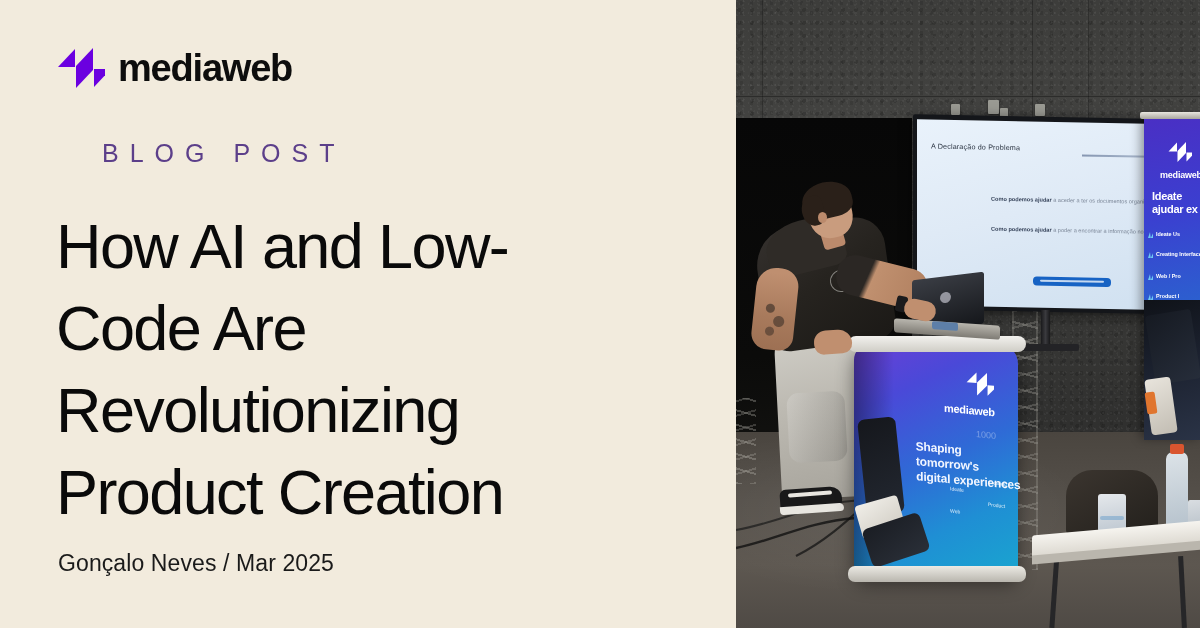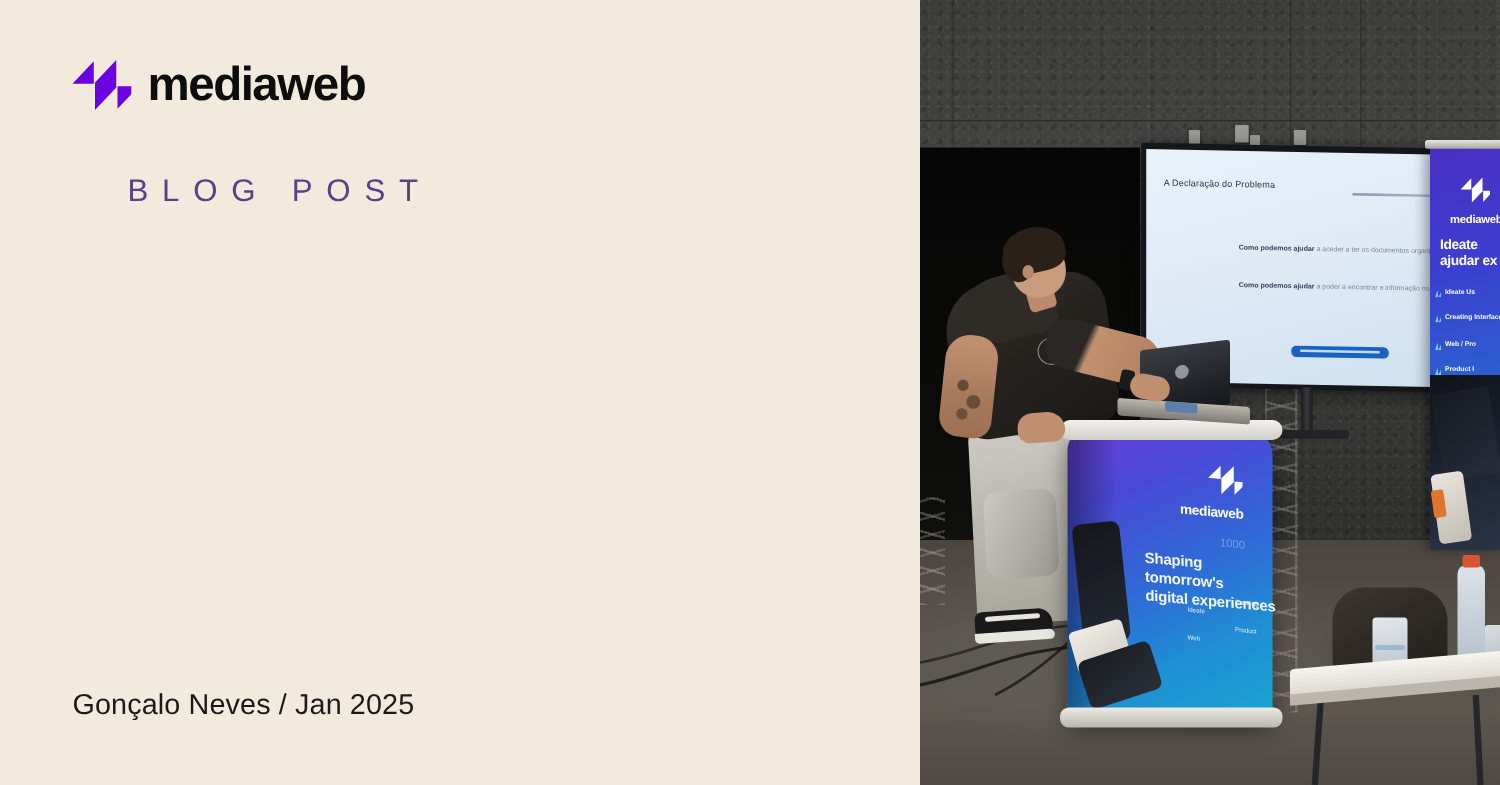--- a/index.html
+++ b/index.html
@@ -421,22 +421,28 @@
       <svg class="logo-mark" viewBox="0 0 48 48">
         <polygon points="1,23 18,5 18,23" fill="#6B00E0"></polygon>
         <polygon points="19,44 19,22 36,4 36,26" fill="#6B00E0"></polygon>
         <polygon points="37,43 37,25 54,25" fill="#6B00E0"></polygon>
       </svg>
       <div class="logo-word">mediaweb</div>
     </div>
 
     <div class="eyebrow">BLOG POST</div>
 
-
-    <div class="byline">Gonçalo Neves / Jan 2025</div>
+    <h1 class="headline">
+      <span>How AI and Low-</span><br>
+      <span>Code Are</span><br>
+      <span>Revolutionizing</span><br>
+      <span>Product Creation</span>
+    </h1>
+
+    <div class="byline">Gonçalo Neves / Mar 2025</div>
   </div>
 
   <div class="photo-panel">
 
     <div class="ph wall"></div>
     <div class="ph wall-noise"></div>
     <div class="ph wall-seam" style="left:0;top:96px;width:464px;"></div>
     <div class="ph wall-seam" style="left:170px;top:210px;width:294px;"></div>
     <div class="ph wall-vseam" style="left:26px;top:0;height:300px;"></div>
     <div class="ph wall-vseam" style="left:296px;top:0;height:120px;"></div>

